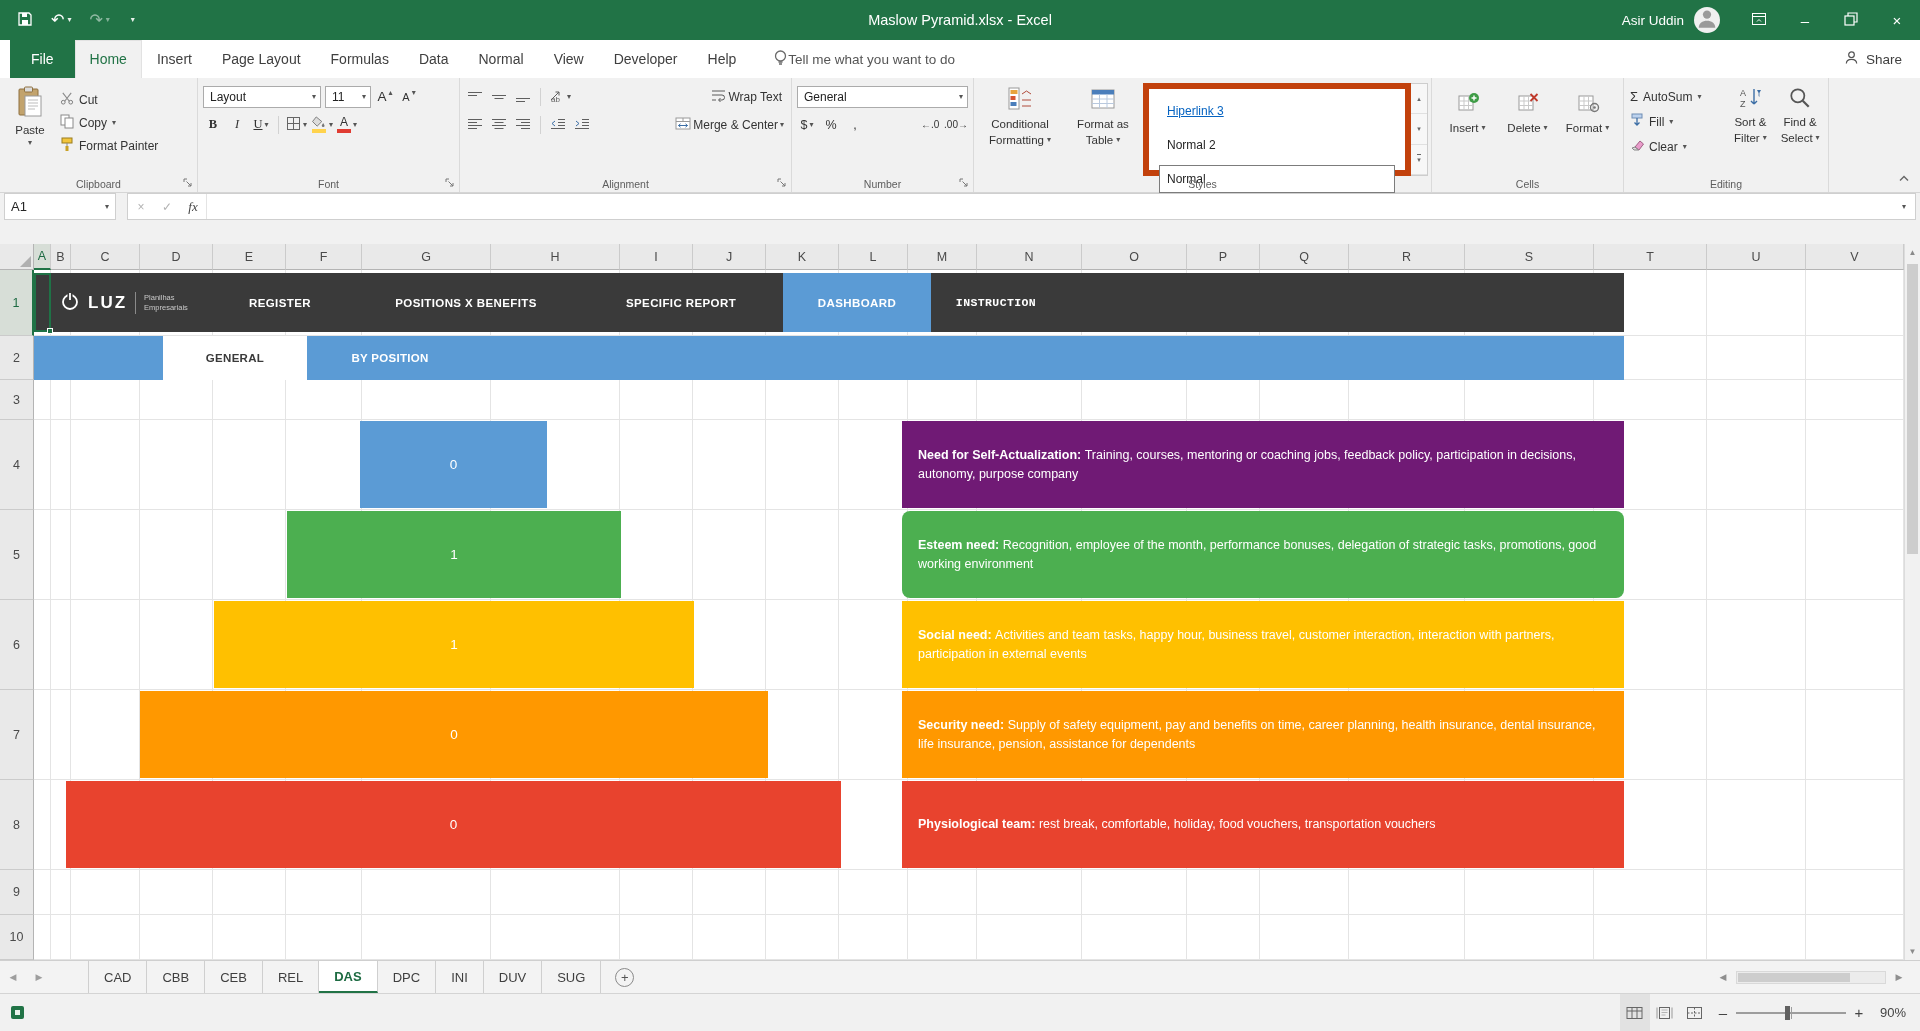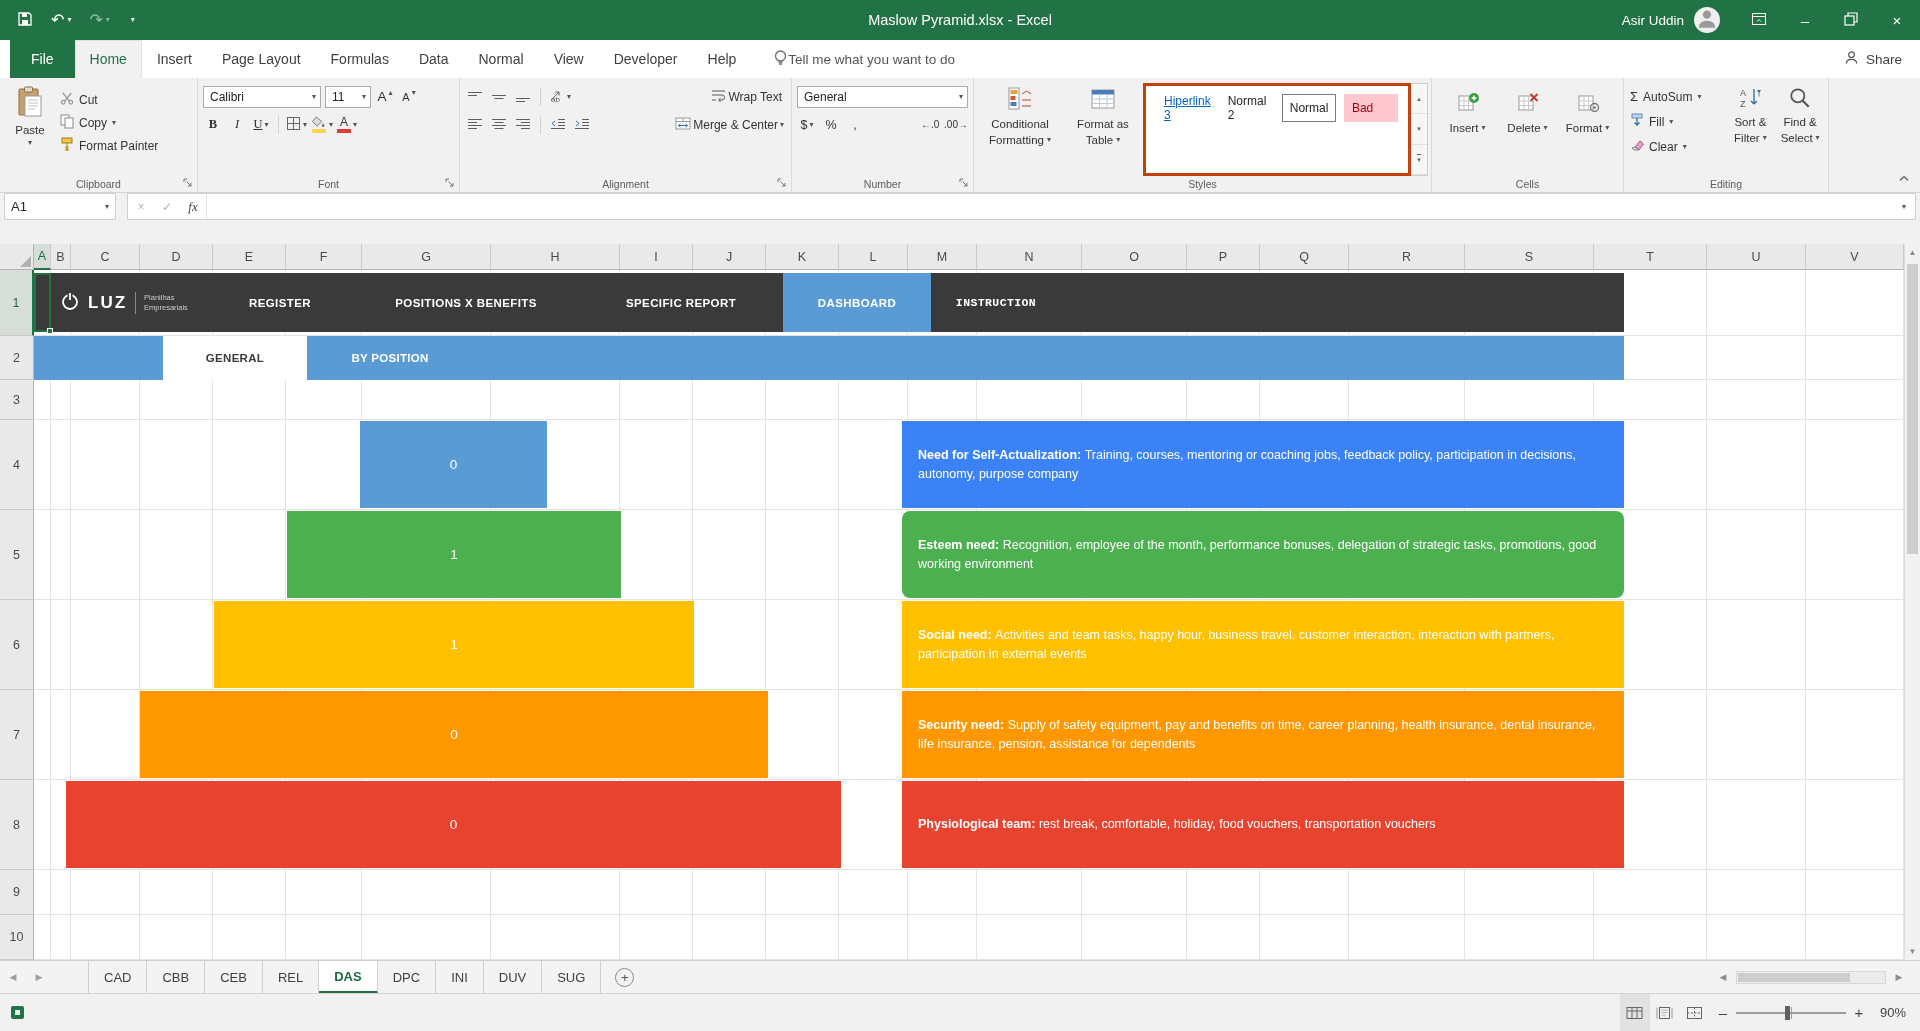--- a/index.html
+++ b/index.html
@@ -38,21 +38,21 @@
 .bigbtn .cap2{display:flex;gap:3px;align-items:center}
 .combo{background:#fff;border:1px solid #ababab;height:22px;display:flex;align-items:center;justify-content:space-between;padding:0 4px 0 6px;font-size:12px;color:#222}
 .icbtn{display:flex;align-items:center;justify-content:center;min-width:20px;height:24px;gap:2px;font-size:12.5px;color:#333}
 .caret{font-size:8px;color:#555;line-height:1}
 .vsep{width:1px;height:18px;background:#d2d2d2;margin:0 3px}
 .colorbar{height:4px;width:14px;margin-top:1px}
 .serifb{font-family:"Liberation Serif",serif}
 .stack{display:flex;flex-direction:column;align-items:center;line-height:1}
 
 .gallery-wrap{flex:1;display:flex;padding-top:1px}
-.gallery{background:#fff;border:3px solid #c2410c;display:grid;grid-template-columns:1fr 1fr 1fr 1fr;grid-auto-rows:28px;gap:6px 8px;padding:8px 10px;align-content:start;flex:1;height:93px}
+.gallery{background:#fff;border:6px solid #c2410c;display:grid;grid-template-columns:1fr;grid-auto-rows:28px;gap:6px 8px;padding:8px 10px;align-content:start;flex:1;height:93px}
 .style-cell{display:flex;align-items:center;padding-left:7px;font-size:12px;background:#fff;border:1px solid transparent}
 .style-cell.hyperlink{color:#0563c1;text-decoration:underline}
 .style-cell.selected{border:1.5px solid #7c7c7c}
 .style-cell.bad{background:#ffc7ce;color:#9c0006}
 .gal-strip{width:17px;display:flex;flex-direction:column;border:1px solid #cdcdcd;border-left:none;height:93px;background:#f7f7f7}
 .gal-btn{flex:1;display:flex;align-items:center;justify-content:center;font-size:7px;color:#666;border-bottom:1px solid #e0e0e0}
 .gal-btn.more span{border-top:1.5px solid #666;padding-top:1px}
 .collapse-btn{position:absolute;right:10px;bottom:6px}
 
 
@@ -259,21 +259,21 @@
         <svg width="10" height="10" viewBox="0 0 10 10">
           <path d="M1 4V1h3" fill="none" stroke="#777"></path>
           <path d="M3.5 3.5L8 8M8 8V5M8 8H5" fill="none" stroke="#777"></path>
         </svg>
       </div>
   </div>
 
   <div class="rgroup" style="width:262px">
     <div class="rrow">
       <div class="combo" style="width:118px">
-        <span>Calibri</span>
+        <span>Layout</span>
         <span class="caret">▾</span>
       </div>
       <div class="combo" style="width:46px">
         <span>11</span>
         <span class="caret">▾</span>
       </div>
       <div class="icbtn">
           <span style="font-size:13.5px">A</span>
           <span class="caret" style="align-self:flex-start;margin-top:4px">▴</span>
         </div>
@@ -724,21 +724,21 @@
           <div class="pyr-val">1</div>
         </div>
         <div class="pyr-bar" style="left: 106px; top: 421px; width: 628px; background: rgb(255, 152, 0);">
           <div class="pyr-val">0</div>
         </div>
         <div class="pyr-bar" style="left: 32px; top: 511px; width: 775px; background: rgb(232, 67, 46);">
           <div class="pyr-val">0</div>
         </div>
       </div>
     <div id="descriptions">
-        <div class="desc-box" style="top: 151px; background: #3b82f6;">
+        <div class="desc-box" style="top: 151px; background: #701a75;">
           <div class="desc-text"><span class="desc-title">Need for Self-Actualization: </span><span>Training, courses, mentoring or coaching jobs, feedback policy, participation in decisions, autonomy, purpose company</span></div>
         </div>
         <div class="desc-box" style="top: 241px; background: rgb(76, 175, 80); border-radius: 8px;">
           <div class="desc-text"><span class="desc-title">Esteem need: </span><span>Recognition, employee of the month, performance bonuses, delegation of strategic tasks, promotions, good working environment</span></div>
         </div>
         <div class="desc-box" style="top: 331px; background: rgb(255, 192, 0);">
           <div class="desc-text"><span class="desc-title">Social need: </span><span>Activities and team tasks, happy hour, business travel, customer interaction, interaction with partners, participation in external events</span></div>
         </div>
         <div class="desc-box" style="top: 421px; background: rgb(255, 152, 0);">
           <div class="desc-text"><span class="desc-title">Security need: </span><span>Supply of safety equipment, pay and benefits on time, career planning, health insurance, dental insurance, life insurance, pension, assistance for dependents</span></div>

